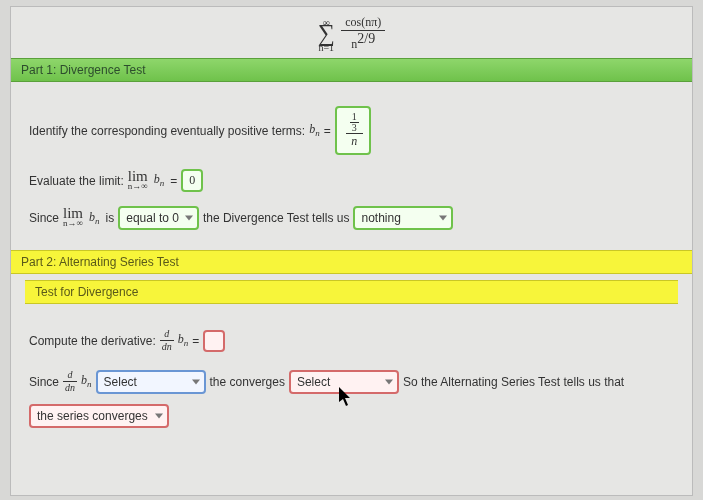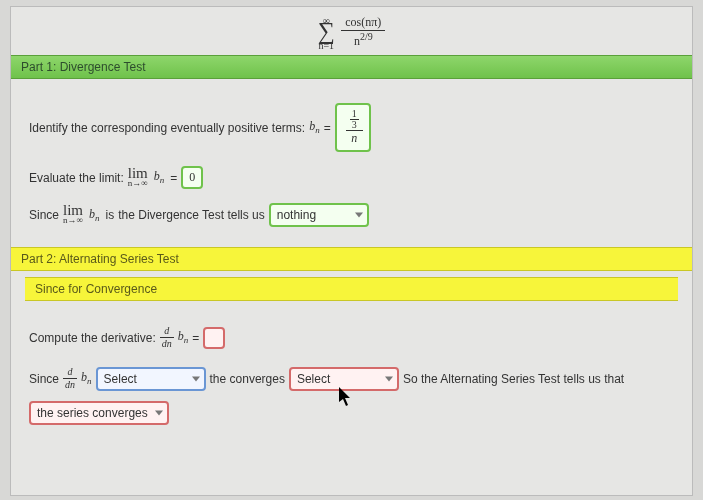--- a/index.html
+++ b/index.html
@@ -27,21 +27,21 @@
     font-family: "Times New Roman", serif;
     font-size: 14px;
   }
   .sigma-wrap { display:inline-block; position:relative; vertical-align:middle; }
   .sigma-sym { font-size:24px; line-height:20px; }
   .sigma-top { position:absolute; top:-6px; left:50%; transform:translateX(-50%); font-size:10px;}
   .sigma-bot { position:absolute; bottom:-8px; left:50%; transform:translateX(-50%); font-size:10px;}
   .frac { display:inline-block; text-align:center; vertical-align:middle; margin-left:3px;}
   .frac .num { display:block; border-bottom:1px solid #333; padding:0 4px; font-size:12px;}
   .frac .den { display:block; padding:0 4px; font-size:12px;}
-  .sup { font-size:10px; vertical-align:super;}
+  .sup { font-size:14px; vertical-align:super;}
   .header-bar {
     padding: 4px 10px;
     font-size: 12px;
     color: #2d4d2d;
   }
   .header-green {
     background: linear-gradient(#8ed66b,#6fc24b);
     border-top:1px solid #5aa03a;
     border-bottom:1px solid #5aa03a;
   }
@@ -142,34 +142,37 @@
     </div>
 
     <div class="row" style="margin-top:14px;">
       <span>Since </span>
       <span class="limexpr">
         <span class="lm">lim</span>
         <span class="under">n→∞</span>
       </span>
       <span class="mathit" style="margin:0 2px;"><span>b</span><span class="sub">n</span></span>
       <span> is </span>
+      <span class="dropdown">
+        <span>equal to 0</span>
+      </span>
       <span> the Divergence Test tells us </span>
       <span class="dropdown" style="min-width:100px;">
         <span>nothing</span>
       </span>
     </div>
 
   </div>
 
   <div class="header-bar header-yellow">
     <span>Part 2: Alternating Series Test</span>
   </div>
   <div style="height:6px;"></div>
   <div class="header-bar header-yellow indent" style="margin:0 14px;">
-    <span>Since for Convergence</span>
+    <span>Test for Divergence</span>
   </div>
 
   <div class="section-body" style="">
 
     <div class="row">
       <span>Compute the derivative: </span>
       <span class="tight-frac mathit" style="line-height:12px;">
         <span class="n">d</span>
         <span class="d">dn</span>
       </span>

